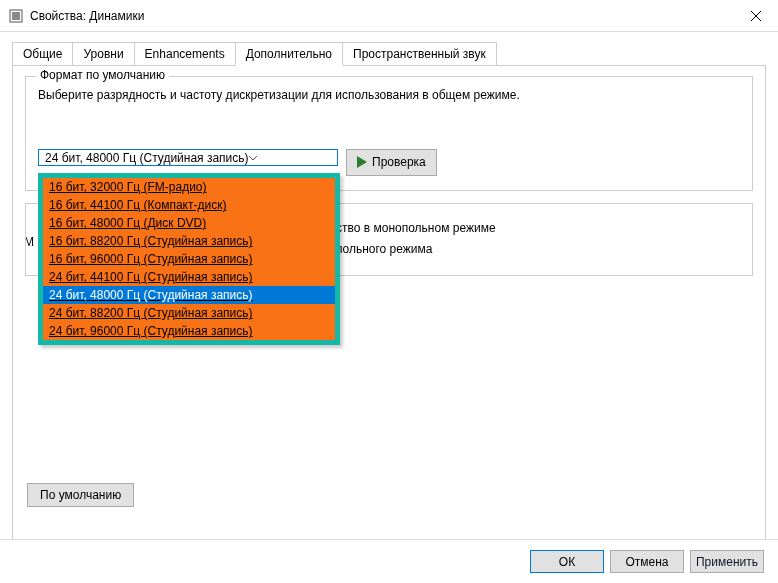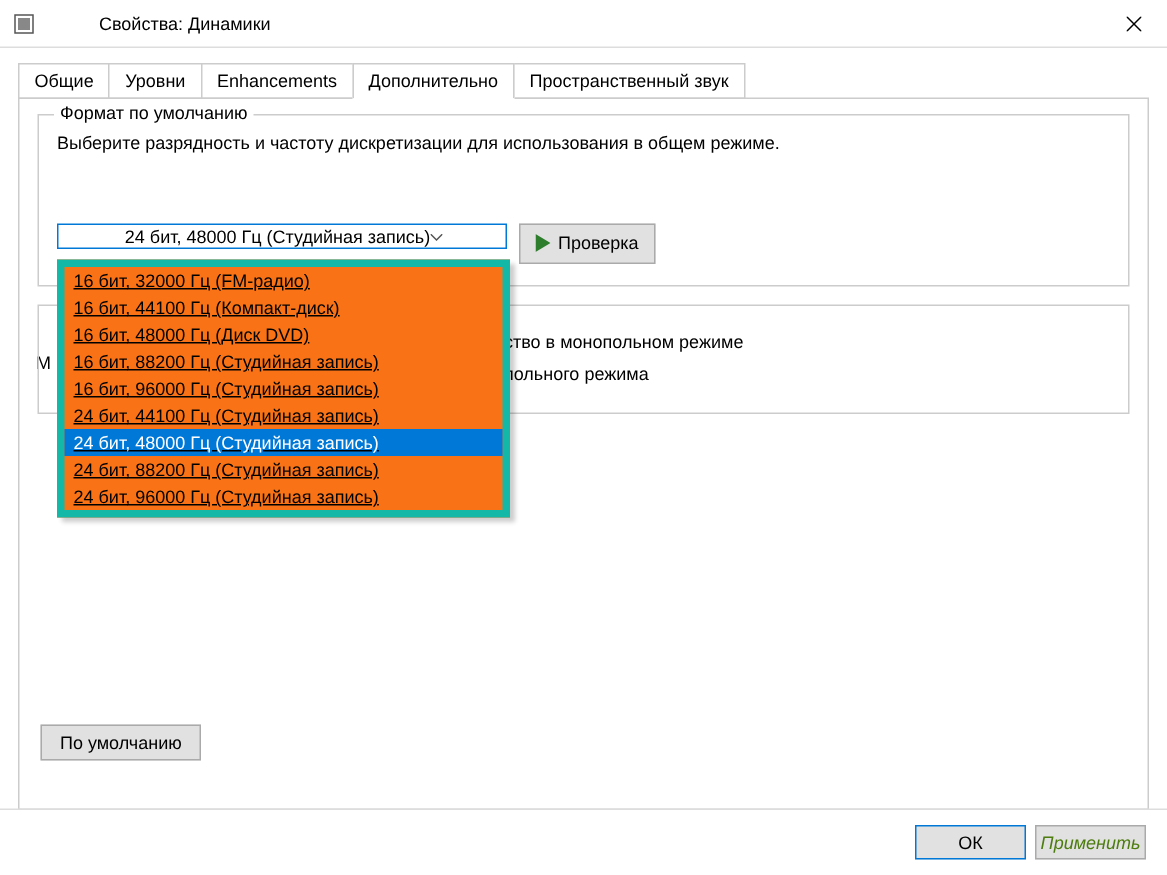--- a/index.html
+++ b/index.html
@@ -23,21 +23,20 @@
       width: 16px;
       height: 16px;
       margin-right: 6px;
       display: flex;
       align-items: center;
       justify-content: center;
     }
     .title-text {
       font-size: 12px;
       flex: 1;
-      margin-left: 36px;
     }
     .close-btn {
       width: 45px;
       height: 30px;
       display: flex;
       align-items: center;
       justify-content: center;
       font-size: 14px;
       cursor: pointer;
     }
@@ -92,21 +91,21 @@
       align-items: center;
       gap: 8px;
     }
     .combobox {
       width: 300px;
       height: 17px;
       border: 1px solid #0078d7;
       background: #fff;
       display: flex;
       align-items: center;
-      justify-content: center;
+      justify-content: flex-start;
       padding: 0 4px 0 6px;
       font-size: 12px;
       cursor: pointer;
       position: relative;
       margin-top: 24px;
     }
     .combobox .arrow {
       font-size: 9px;
       color: #555;
     }
@@ -161,23 +160,22 @@
       height: 23px;
       border: 1px solid #aaa;
       background: #e1e1e1;
       font-size: 12px;
       cursor: pointer;
     }
     .footer button.primary {
       border: 1px solid #0078d7;
     }
     .footer button:disabled {
-      color: #4d7c0f;
+      color: #0f172a;
       cursor: default;
-      font-style: italic;
     }
     .dropdown-list {
       position: absolute;
       top: 23px;
       left: -1px;
       width: 302px;
       border: 5px solid #14b8a6;
       background: #f97316;
       z-index: 100;
       box-shadow: 3px 3px 3px rgba(0,0,0,0.2);
@@ -269,14 +267,15 @@
   <div class="fieldset2" style="padding-left:310px;">
     <div class="exclusive-text">ство в монопольном режиме</div>
     <div class="exclusive-text">польного режима</div>
   </div>
 
   <button class="defaults-btn">По умолчанию</button>
 </div>
 
 <div class="footer">
   <button class="primary">ОК</button>
+  <button>Отмена</button>
   <button disabled="">Применить</button>
 </div>
 
 </body></html>

